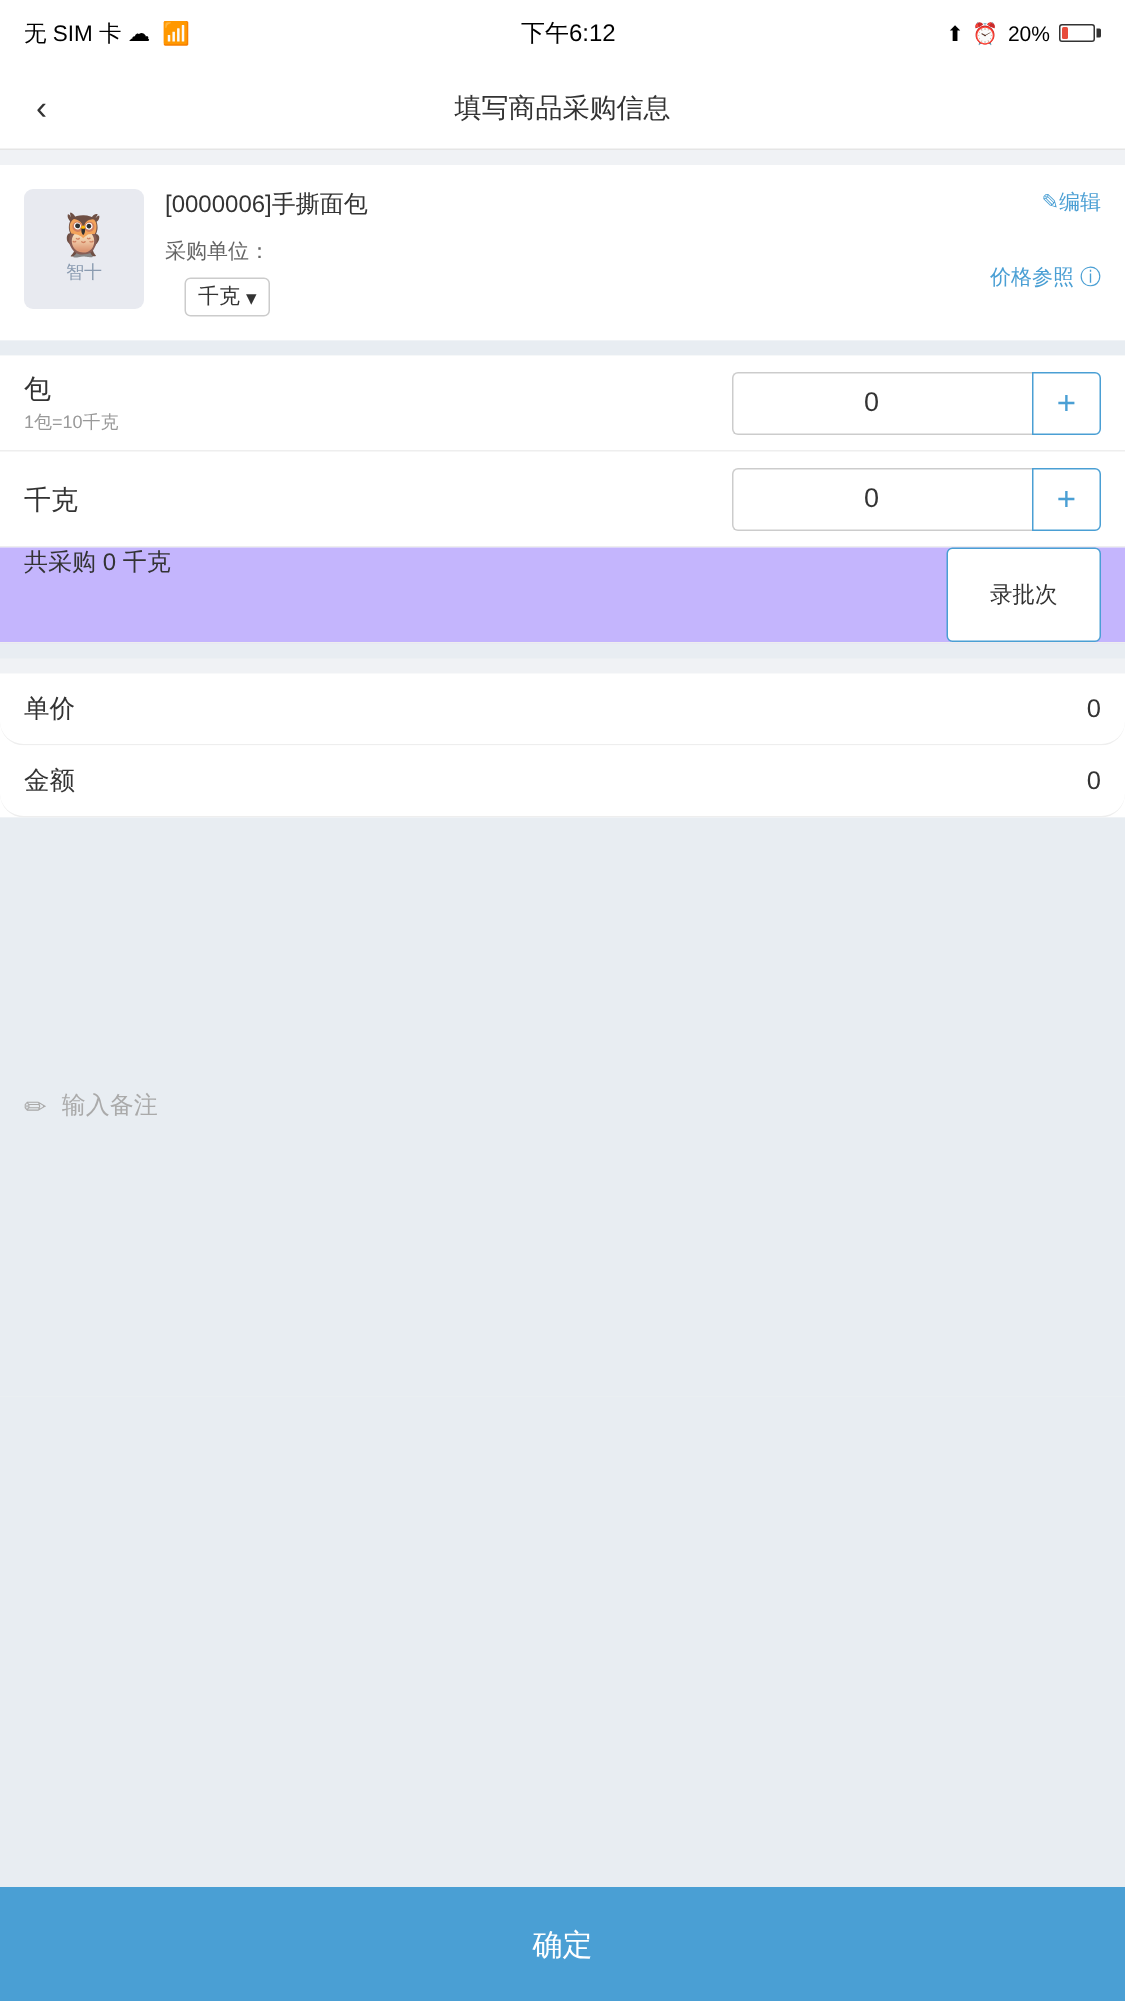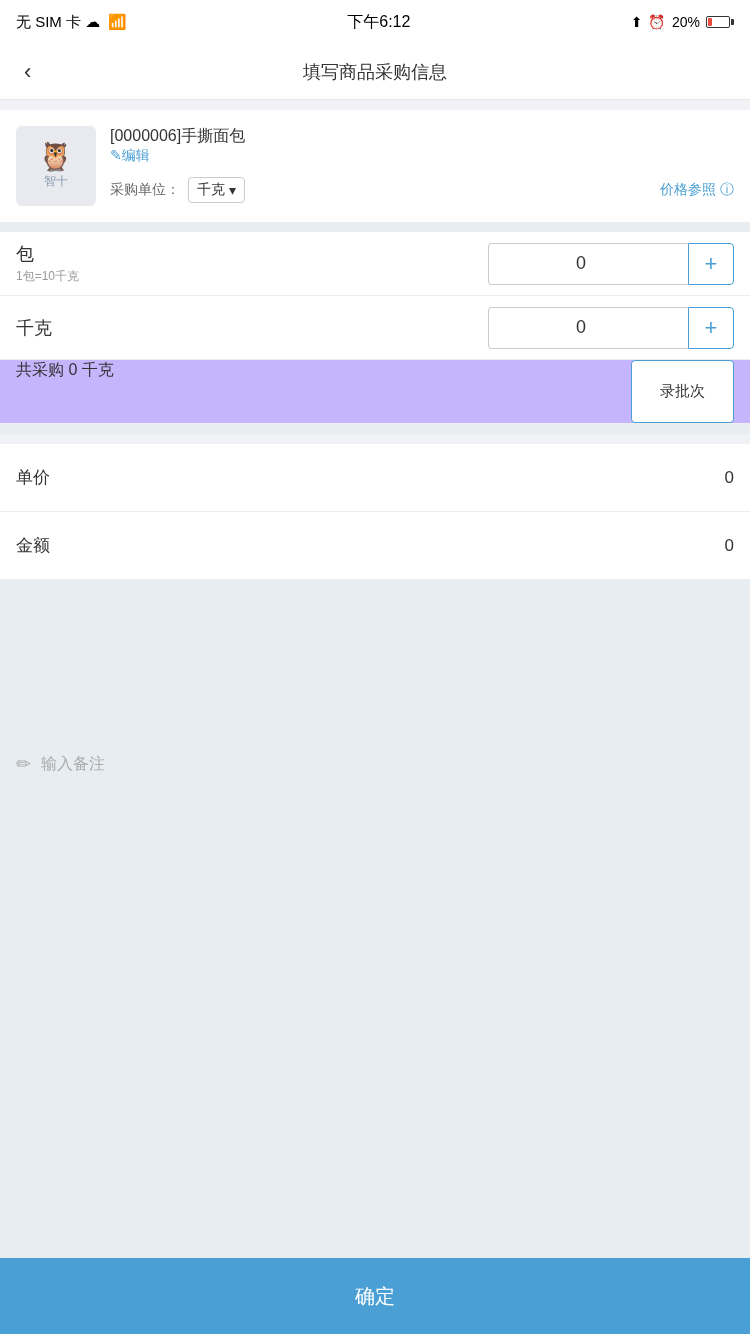--- a/index.html
+++ b/index.html
@@ -131,21 +131,20 @@
       color: #8a9bb0;
       margin-top: 2px;
     }
     .product-info {
       flex: 1;
     }
     .product-header {
       display: flex;
       justify-content: space-between;
       align-items: flex-start;
-      flex-direction: column;
     }
     .product-name {
       font-size: 16px;
       color: #333;
       font-weight: 500;
     }
     .edit-btn {
       color: #4a9fd4;
       font-size: 14px;
       display: flex;
@@ -156,22 +155,23 @@
     .product-unit-row {
       margin-top: 12px;
       display: flex;
       align-items: center;
       justify-content: space-between;
     }
     .unit-label {
       font-size: 14px;
       color: #666;
       display: flex;
-      align-items: center;
+      align-items: flex-end;
       gap: 8px;
+      flex-direction: column;
     }
     .unit-select {
       display: inline-flex;
       align-items: center;
       border: 1px solid #ccc;
       border-radius: 4px;
       padding: 3px 8px;
       font-size: 14px;
       color: #333;
       gap: 4px;
@@ -278,22 +278,23 @@
     
     .price-section {
       background: #fff;
       margin-top: 10px;
     }
     .price-row {
       display: flex;
       align-items: center;
       justify-content: space-between;
       padding: 0 16px;
-      height: 68px;
+      height: 48px;
       border-bottom: 1px solid #eee;
+      border-radius: 16px;
     }
     .price-row-label {
       font-size: 17px;
       color: #333;
     }
     .price-row-value {
       font-size: 17px;
       color: #333;
     }
 

